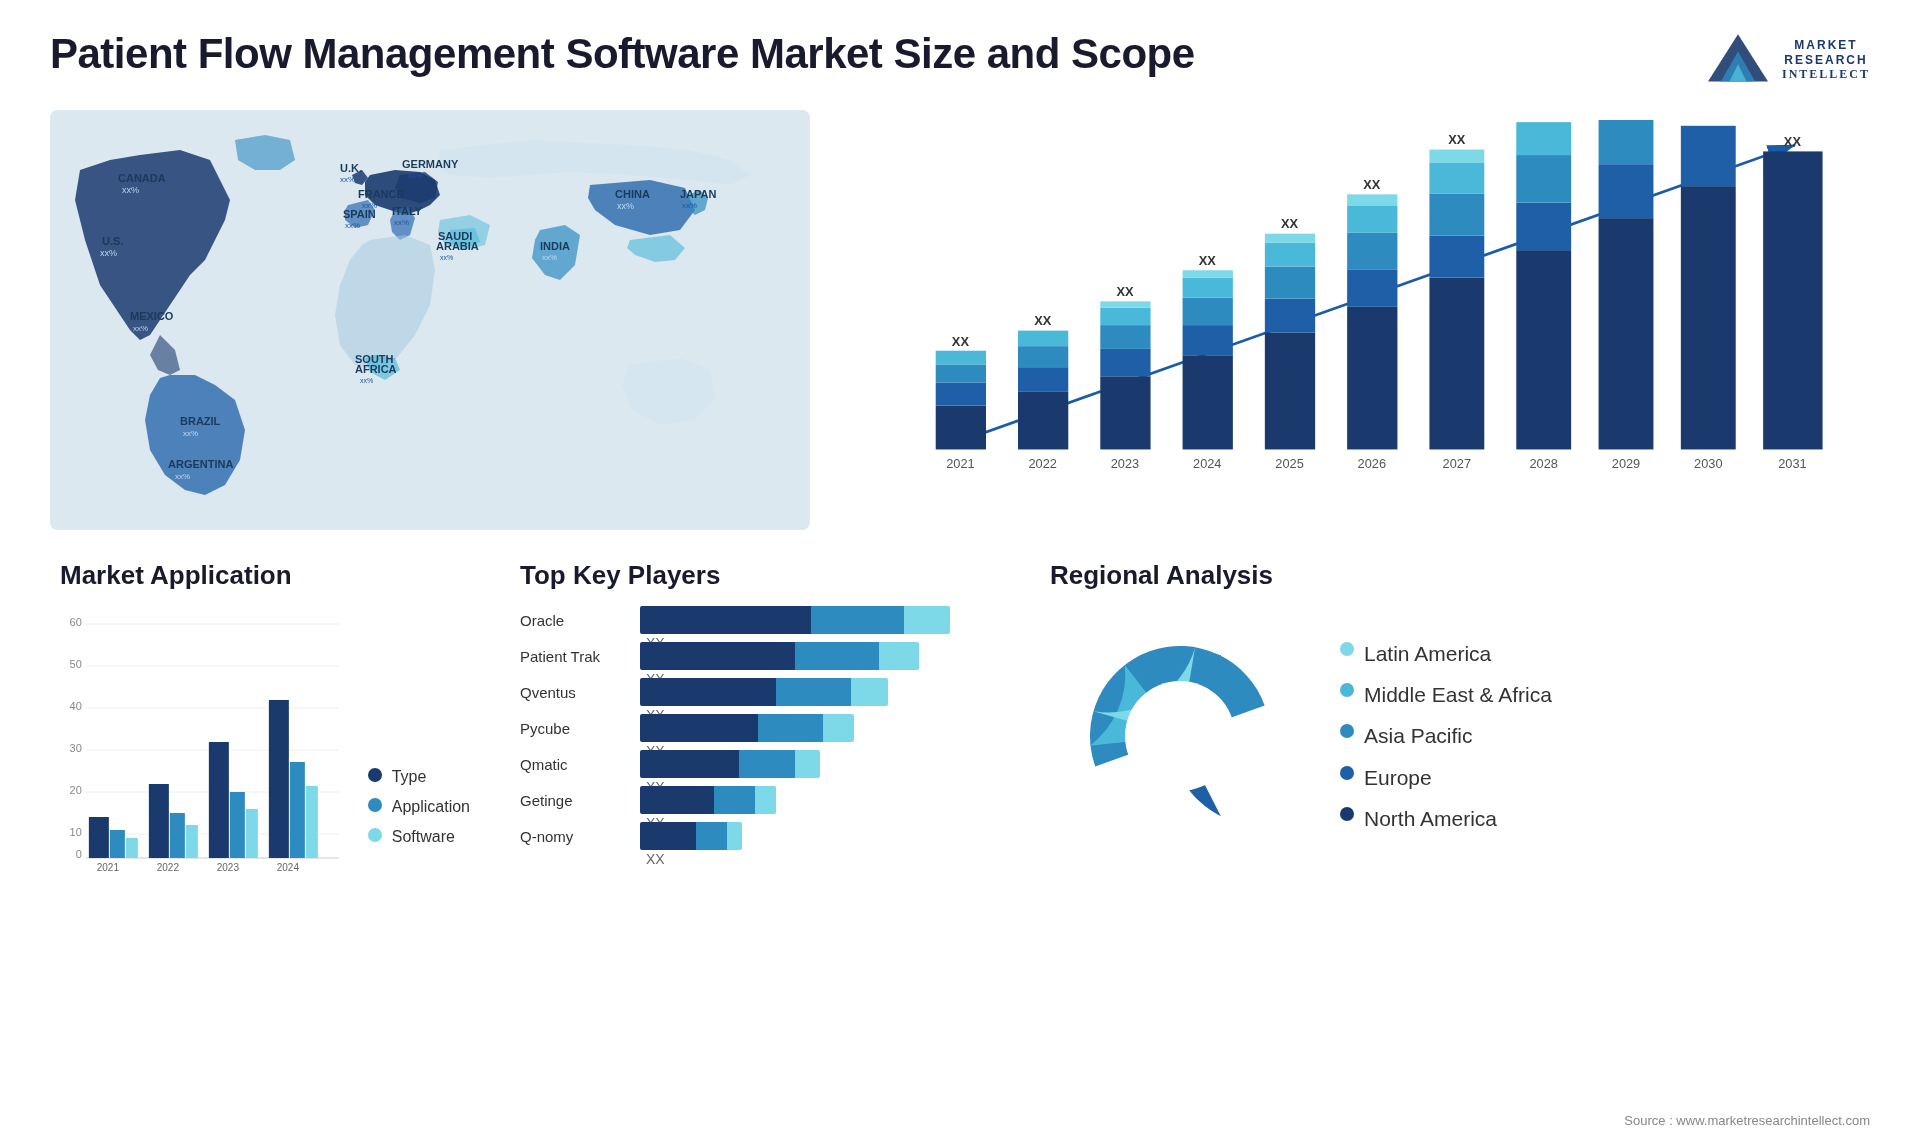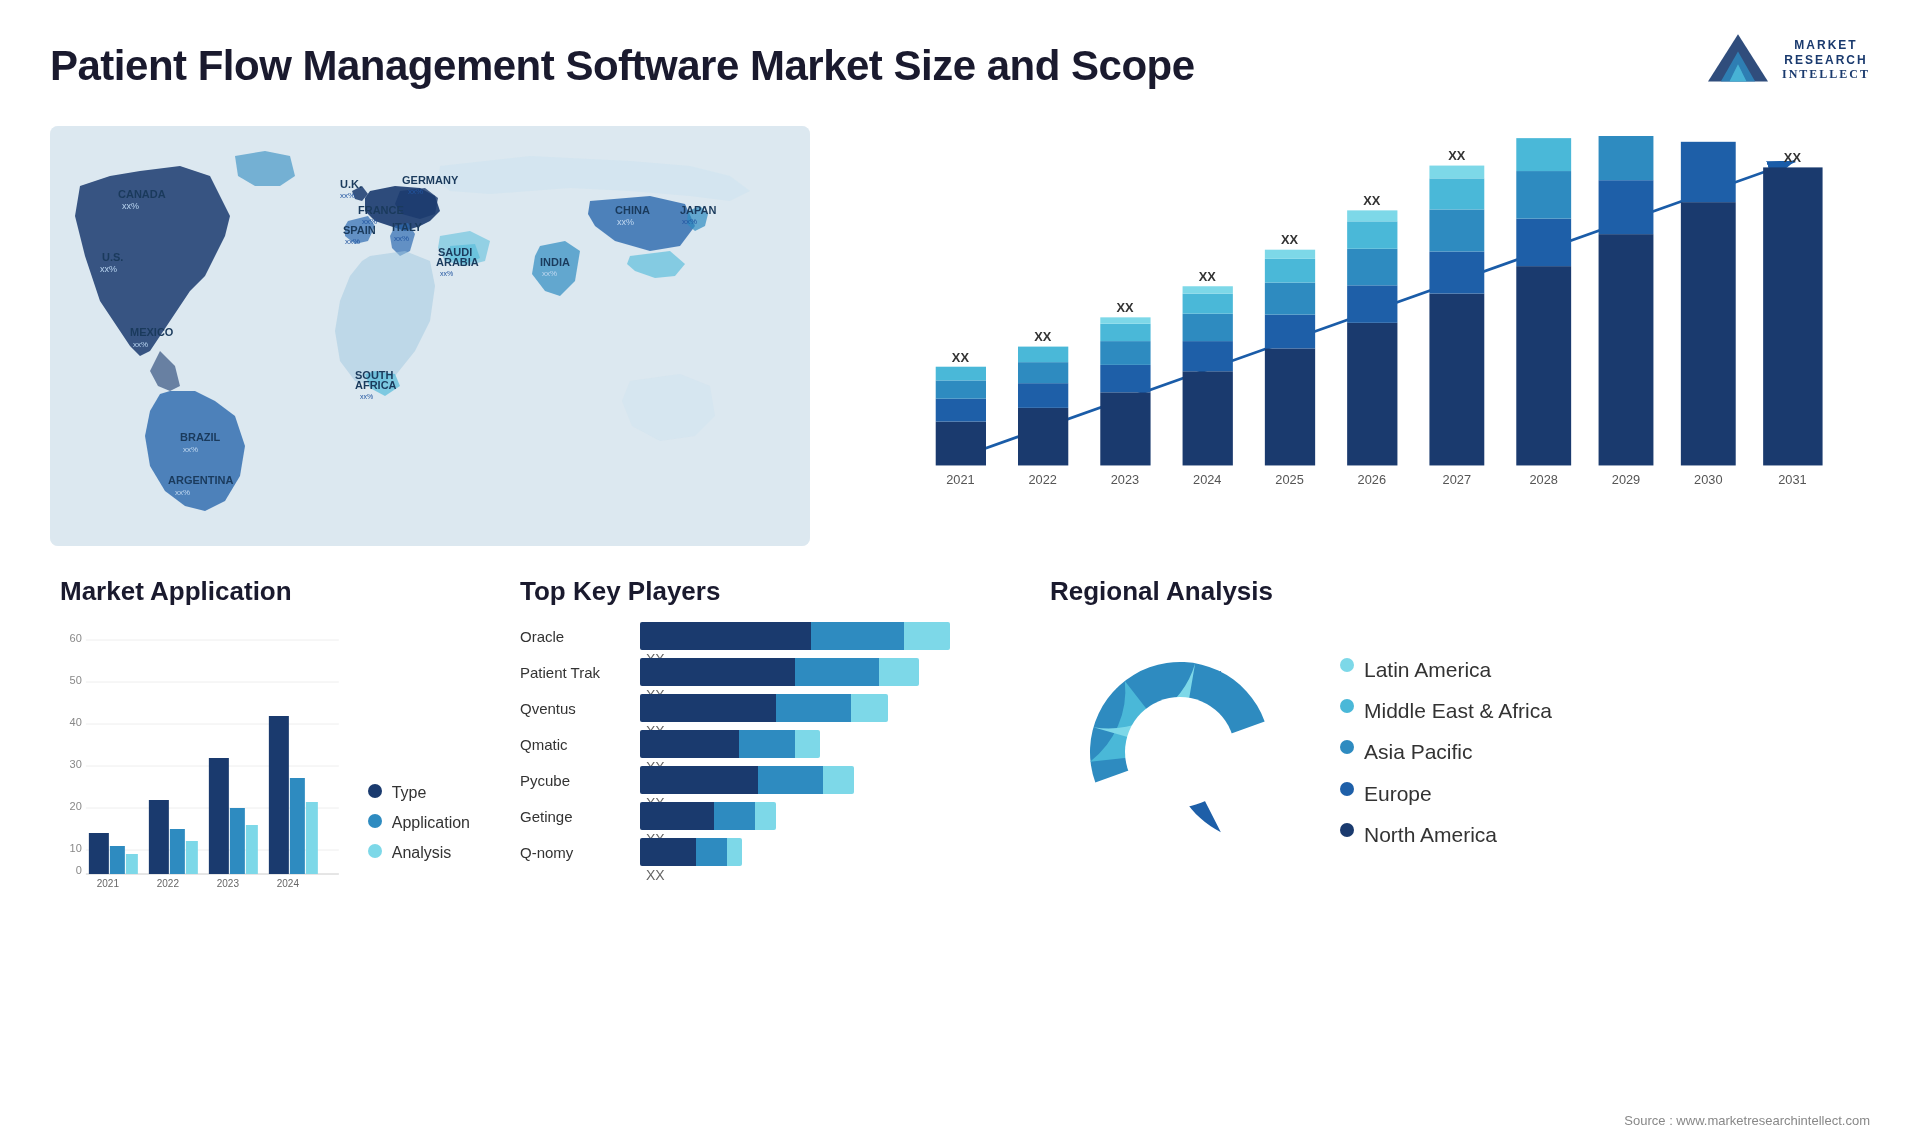--- a/index.html
+++ b/index.html
@@ -15,22 +15,22 @@
       width: 1920px;
       height: 1146px;
       padding: 30px 50px;
       position: relative;
     }
 
     
     .header {
       display: flex;
       justify-content: space-between;
-      align-items: flex-end;
-      margin-bottom: 36px;
+      align-items: flex-start;
+      margin-bottom: 20px;
     }
 
     .page-title {
       font-size: 42px;
       font-weight: 600;
       color: #1a1a2e;
       letter-spacing: -0.5px;
     }
 
     .logo-container {
@@ -507,21 +507,21 @@
           <div class="legend-item">
             <div class="legend-dot" style="background:#1a3a6e;"></div>
             <span>Type</span>
           </div>
           <div class="legend-item">
             <div class="legend-dot" style="background:#2e8bc0;"></div>
             <span>Application</span>
           </div>
           <div class="legend-item">
             <div class="legend-dot" style="background:#7dd8e8;"></div>
-            <span>Analysis</span>
+            <span>Software</span>
           </div>
         </div>
       </div>
     </div>
 
     <div class="key-players">
       <h2 class="section-title">Top Key Players</h2>
       <div class="players-list" id="players-list">
       <div class="player-row">
             <span class="player-name">Oracle</span>
@@ -541,33 +541,33 @@
           </div>
           <div class="player-row">
             <span class="player-name">Qventus</span>
             <div class="player-bar-container"><div class="player-bar">
                 <div style="width: 136.4px; height: 28px; background: rgb(26, 58, 110); border-radius: 2px 0px 0px 2px;"></div>
                 <div style="width: 74.4px; height: 28px; background: rgb(46, 139, 192);"></div>
                 <div style="width: 37.2px; height: 28px; background: rgb(125, 216, 232); border-radius: 0px 2px 2px 0px;"></div>
               </div><span class="player-bar-value">XX</span></div>
           </div>
           <div class="player-row">
+            <span class="player-name">Pycube</span>
+            <div class="player-bar-container"><div class="player-bar">
+                <div style="width: 117.8px; height: 28px; background: rgb(26, 58, 110); border-radius: 2px 0px 0px 2px;"></div>
+                <div style="width: 65.1px; height: 28px; background: rgb(46, 139, 192);"></div>
+                <div style="width: 31px; height: 28px; background: rgb(125, 216, 232); border-radius: 0px 2px 2px 0px;"></div>
+              </div><span class="player-bar-value">XX</span></div>
+          </div>
+          <div class="player-row">
             <span class="player-name">Qmatic</span>
             <div class="player-bar-container"><div class="player-bar">
                 <div style="width: 99.2px; height: 28px; background: rgb(26, 58, 110); border-radius: 2px 0px 0px 2px;"></div>
                 <div style="width: 55.8px; height: 28px; background: rgb(46, 139, 192);"></div>
                 <div style="width: 24.8px; height: 28px; background: rgb(125, 216, 232); border-radius: 0px 2px 2px 0px;"></div>
-              </div><span class="player-bar-value">XX</span></div>
-          </div>
-          <div class="player-row">
-            <span class="player-name">Pycube</span>
-            <div class="player-bar-container"><div class="player-bar">
-                <div style="width: 117.8px; height: 28px; background: rgb(26, 58, 110); border-radius: 2px 0px 0px 2px;"></div>
-                <div style="width: 65.1px; height: 28px; background: rgb(46, 139, 192);"></div>
-                <div style="width: 31px; height: 28px; background: rgb(125, 216, 232); border-radius: 0px 2px 2px 0px;"></div>
               </div><span class="player-bar-value">XX</span></div>
           </div>
           <div class="player-row">
             <span class="player-name">Getinge</span>
             <div class="player-bar-container"><div class="player-bar">
                 <div style="width: 74.4px; height: 28px; background: rgb(26, 58, 110); border-radius: 2px 0px 0px 2px;"></div>
                 <div style="width: 40.3px; height: 28px; background: rgb(46, 139, 192);"></div>
                 <div style="width: 21.7px; height: 28px; background: rgb(125, 216, 232); border-radius: 0px 2px 2px 0px;"></div>
               </div><span class="player-bar-value">XX</span></div>
           </div>

